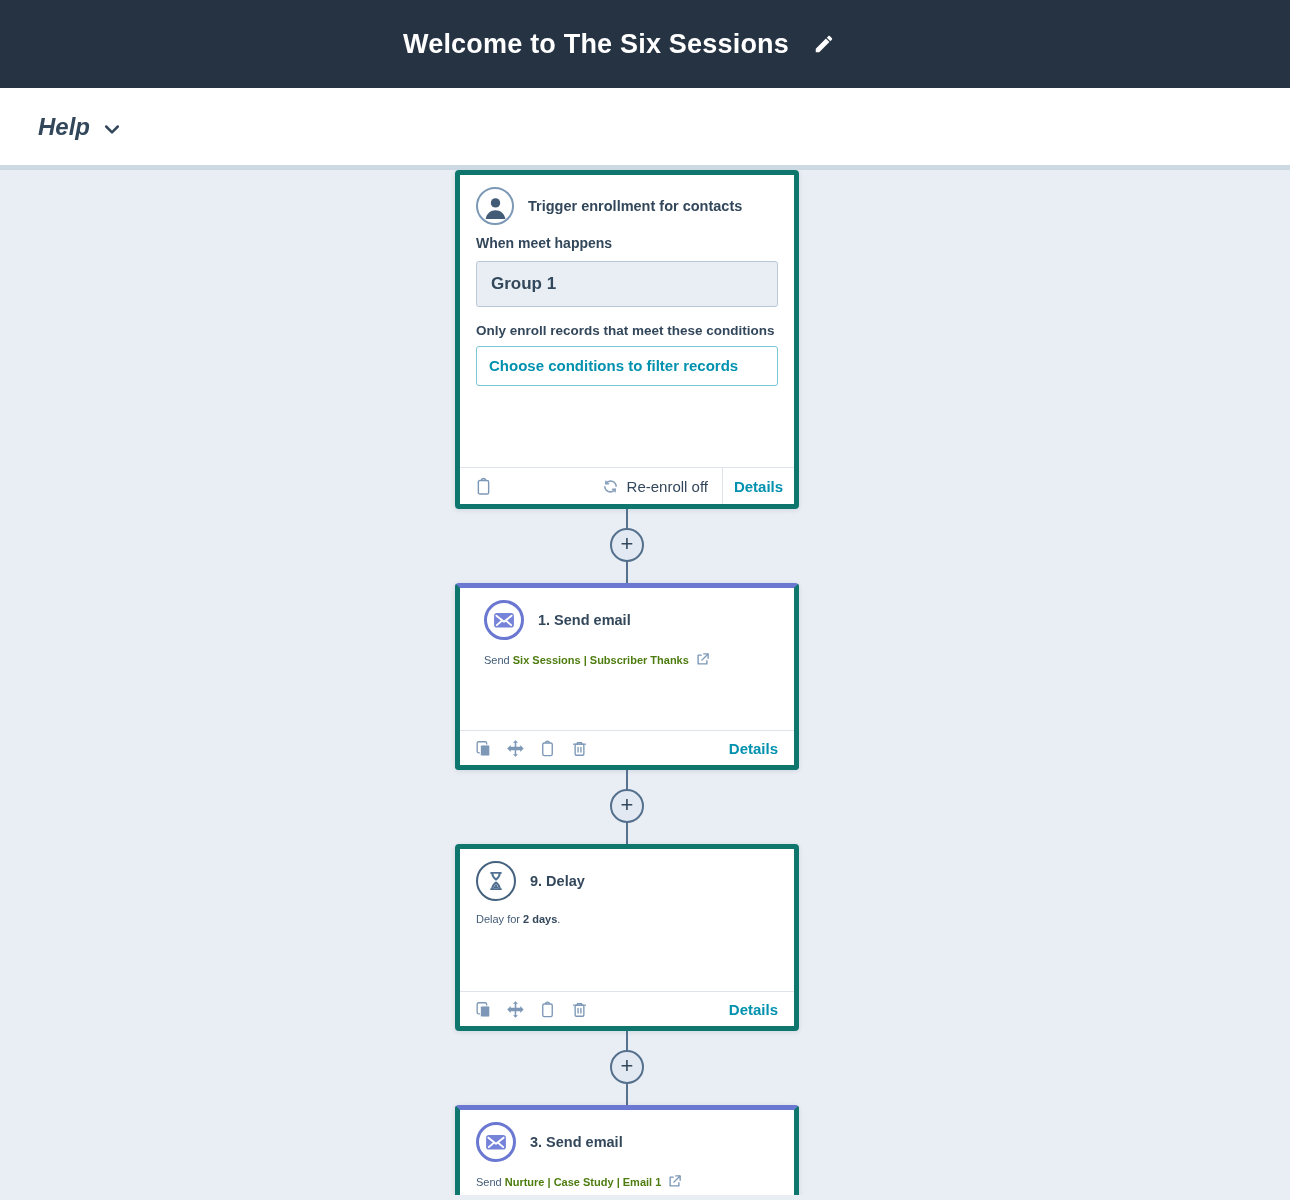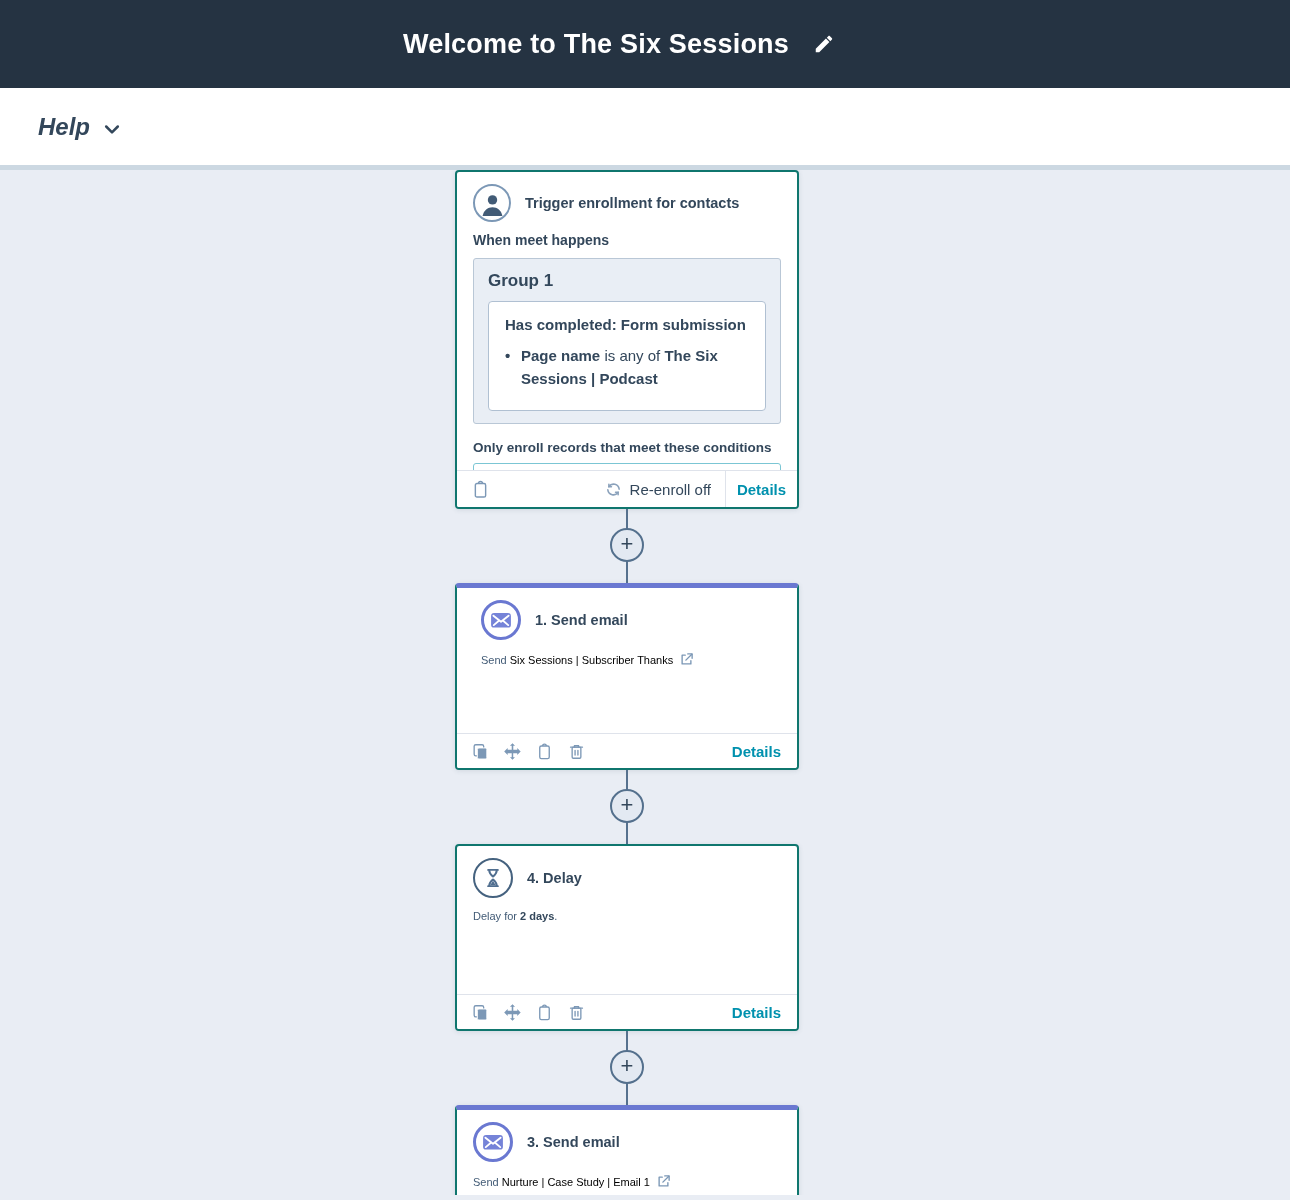--- a/index.html
+++ b/index.html
@@ -17,21 +17,21 @@
     display:flex; align-items:center; padding-left:38px;font-style:italic; }
   .help-toggle { display:flex; align-items:center; gap:12px; cursor:pointer; }
   .help-label { font-size:24px; font-weight:700; color:#33475b; }
   .help-chevron { width:20px; height:20px; margin-top:4px; }
 
   
   .canvas { position:relative; height:1025px; overflow:hidden; background:#e9edf4; }
   .flow-col { position:absolute; left:455px; top:0; width:344px; }
 
   .card { position:absolute; left:0; width:344px; background:#fff;
-    border:2px solid #0f766e; border-radius:4px;
+    border:5px solid #0f766e; border-radius:4px;
     box-shadow:0 1px 5px rgba(45,62,80,.12); overflow:hidden; }
   .card.accent { border-top:5px solid #6a78d1; }
 
   .card-content { padding:12px 16px; }
   .icon-row { display:flex; align-items:center; gap:14px; margin-bottom:10px; }
   .step-title { font-size:14.5px; font-weight:700; color:#33475b; }
 
   .ring { border-radius:50%; background:#fff; display:flex; align-items:center;
     justify-content:center; overflow:hidden; flex:0 0 auto; }
   .ring.person { width:38px; height:38px; border:2.5px solid #7c98b6; }
@@ -62,21 +62,21 @@
   .foot-icon { width:19px; height:19px; cursor:pointer; display:block; }
   .spacer { flex:1; }
   .reenroll { display:flex; align-items:center; gap:8px; margin-right:14px; font-size:15px; color:#33475b; cursor:pointer; }
   .details-seg { width:72px; height:100%; border-left:1px solid #dfe3eb; display:flex;
     align-items:center; justify-content:center; }
   .details-link { color:#0091ae; font-size:15px; font-weight:700; cursor:pointer; margin-right:16px; }
   .details-seg .details-link { margin-right:0; }
 
   .body-line { margin-top:12px; font-size:11px; color:#425b76; display:flex; align-items:center;
     flex-wrap:wrap; }
-  .email-link { color:#000000; font-weight:400; cursor:pointer; white-space:pre; }
+  .email-link { color:#4d7c0f; font-weight:700; cursor:pointer; white-space:pre; }
   .ext-icon { width:15px; height:15px; margin-left:6px; cursor:pointer; }
   .plain { white-space:pre; }
   .plain b { color:#33475b; font-weight:700; }
 
   .connector { position:absolute; width:2px; background:#56718e; left:171px; }
   .plus-btn { position:absolute; left:155px; width:34px; height:34px; border-radius:50%;
     background:#e3e9f2; border:2px solid #54708d; color:#33475b; font-size:22px; font-weight:400;
     display:flex; align-items:center; justify-content:center; cursor:pointer; line-height:1;
     padding-bottom:2px; }
 </style>
@@ -112,27 +112,20 @@
                 <circle cx="12" cy="9.4" r="3.4" fill="#425b76"></circle>
                 <path d="M4.8 21c.9-4.2 3.7-6.3 7.2-6.3s6.3 2.1 7.2 6.3z" fill="#425b76"></path>
               </svg>
           </div>
           <div class="step-title">Trigger enrollment for contacts</div>
         </div>
         <div class="when-label">When meet happens</div>
 
         <div class="group-box">
           <div class="group-title">Group 1</div>
-          <div class="inner-box">
-            <div class="cond-title">Has completed: Form submission</div>
-            <div class="cond-bullet">
-              <span class="bullet-dot">•</span>
-              <span class="cond-text"><b>Page name</b><span class="plain"> is any of </span><b>The Six Sessions | Podcast</b></span>
-            </div>
-          </div>
         </div>
 
         <div class="filter-label">Only enroll records that meet these conditions</div>
         <div class="filter-box">
           <span class="filter-link">Choose conditions to filter records</span>
         </div>
       </div>
 
       <div class="card-footer footer-trigger">
         <div class="footer-icons">
@@ -214,21 +207,21 @@
       <div class="card-content">
         <div class="icon-row">
           <div class="ring hour">
             <svg viewBox="0 0 24 24" width="26" height="26" fill="none" stroke="#516f90" stroke-width="1.8" stroke-linecap="round" stroke-linejoin="round">
                 <path d="M7.5 4.5h9M7.5 19.5h9"></path>
                 <path d="M8.5 4.5c0 3.4 1.7 4.7 3.5 6.2 1.8-1.5 3.5-2.8 3.5-6.2"></path>
                 <path d="M8.5 19.5c0-3.4 1.7-4.7 3.5-6.2 1.8 1.5 3.5 2.8 3.5 6.2"></path>
                 <path d="M12 14.6l2.6 4h-5.2z" fill="#516f90" stroke="none"></path>
               </svg>
           </div>
-          <div class="step-title">4. Delay</div>
+          <div class="step-title">9. Delay</div>
         </div>
         <div class="body-line">
           <span class="plain">Delay for </span>
             <span class="plain"><b>2 days</b></span>
             <span class="plain">.</span>
         </div>
       </div>
       <div class="card-footer footer-step">
         <div class="footer-icons">
           <svg class="foot-icon" viewBox="0 0 24 24">

